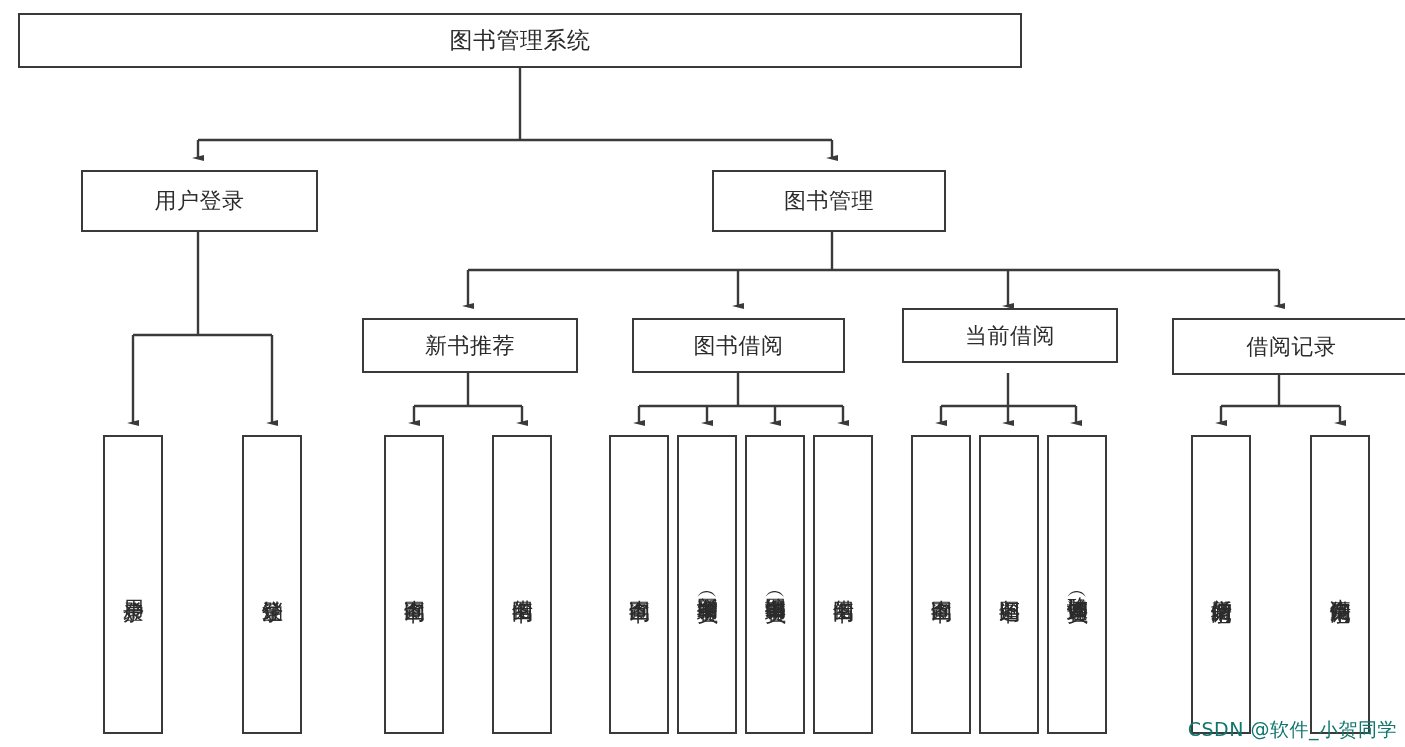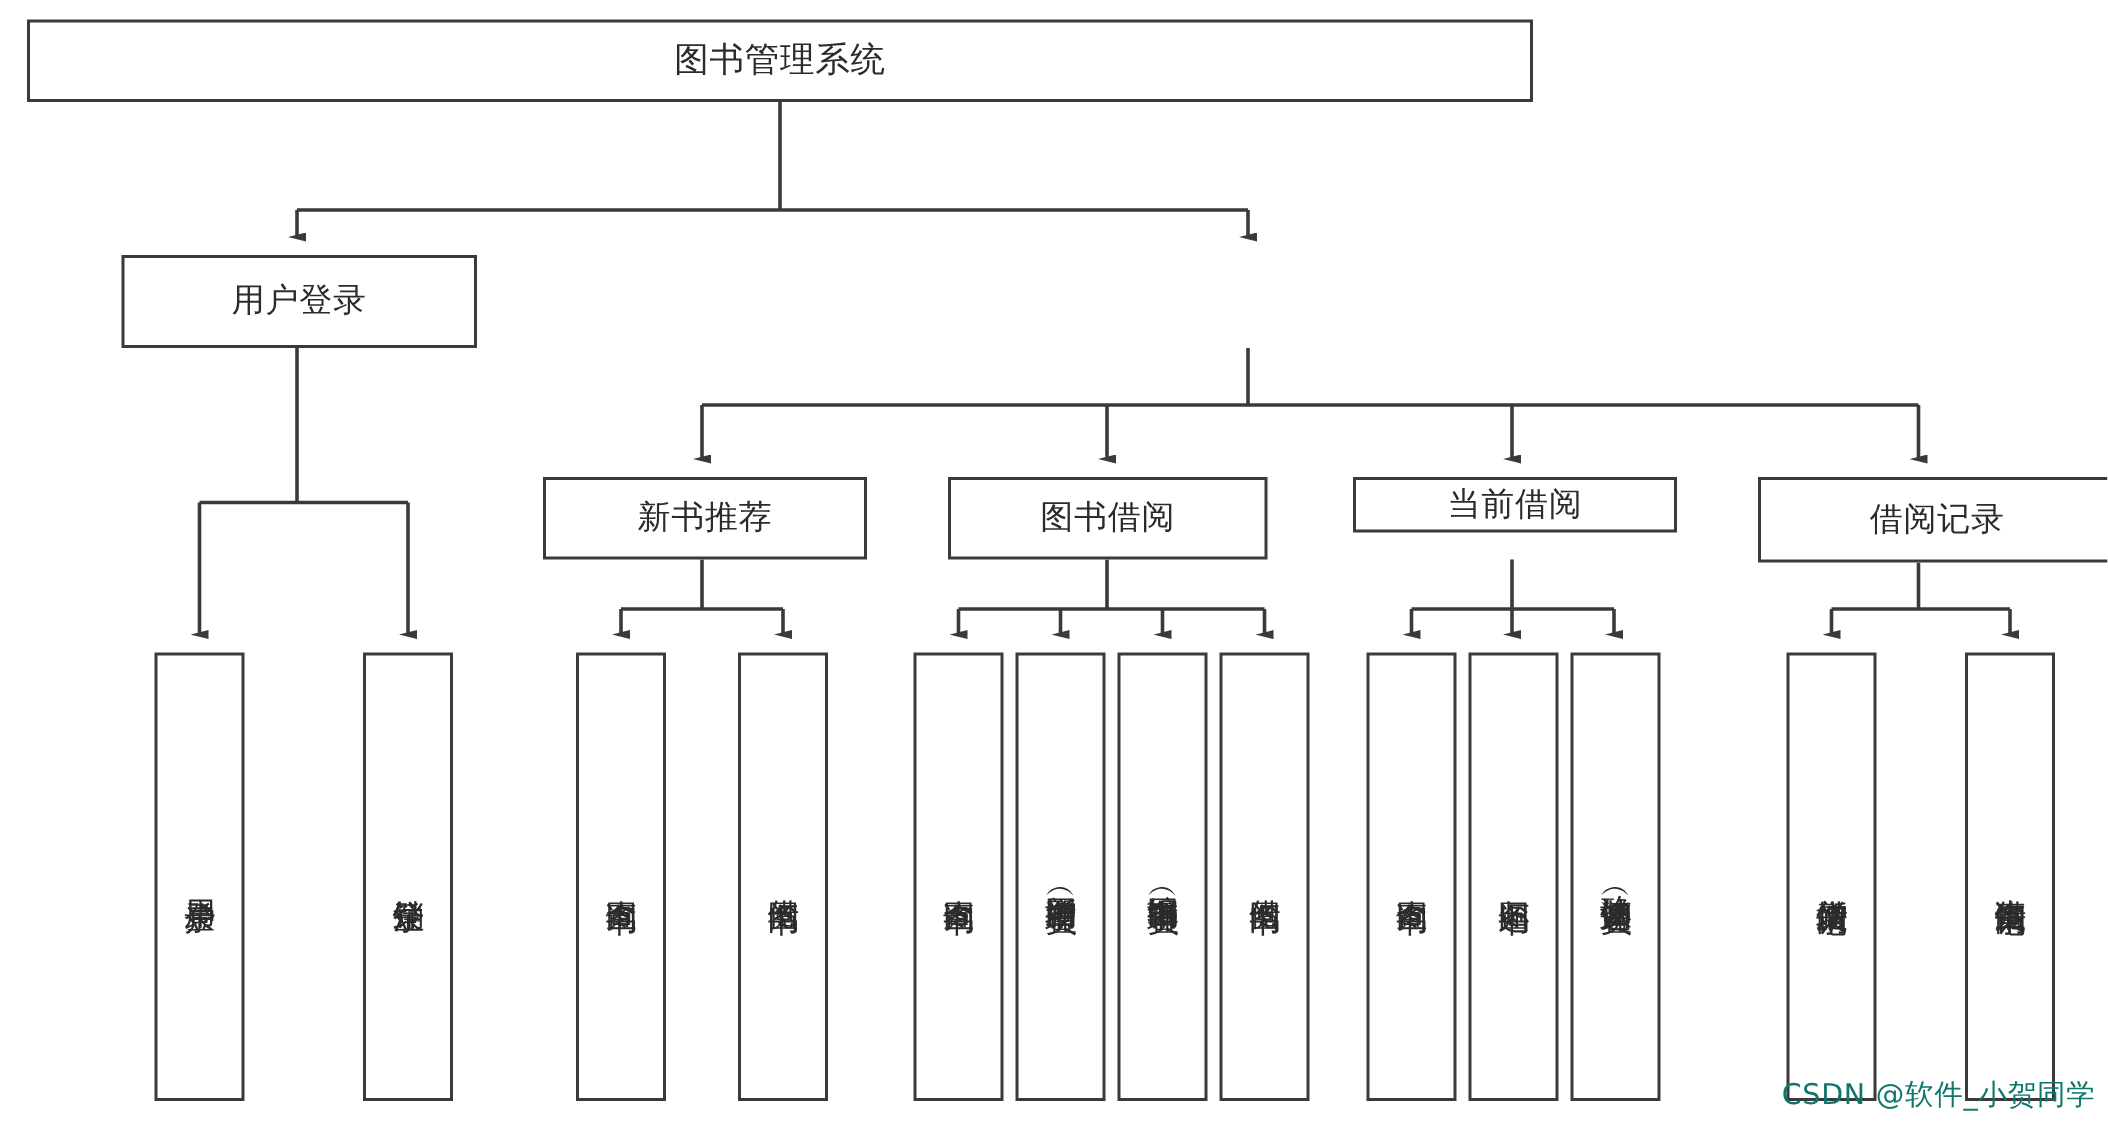--- a/index.html
+++ b/index.html
@@ -113,28 +113,31 @@
     </g>
   </svg>
 
   <div class="node root" style="left:18px; top:13px; width:1004px; height:55px;">
     <span class="node-label">图书管理系统</span>
   </div>
 
   <div class="node" style="left:81px; top:170px; width:237px; height:62px;">
     <span class="node-label">用户登录</span>
   </div>
+  <div class="node" style="left:712px; top:170px; width:234px; height:62px;">
+    <span class="node-label">图书管理</span>
+  </div>
 
   <div class="node" style="left:362px; top:318px; width:216px; height:55px;justify-content:center;">
     <span class="node-label">新书推荐</span>
   </div>
   <div class="node" style="left:632px; top:318px; width:213px; height:55px;">
     <span class="node-label">图书借阅</span>
   </div>
-  <div class="node" style="left:902px; top:318px; width:216px; height:37px;">
+  <div class="node" style="left:902px; top:308px; width:216px; height:55px;">
     <span class="node-label">当前借阅</span>
   </div>
   <div class="node" style="left:1172px; top:318px; width:239px; height:57px;">
     <span class="node-label">借阅记录</span>
   </div>
 
   <div class="node vertical" style="left:103px; top:435px; width:60px; height:299px;">
     <span class="node-label">用户登录</span>
   </div>
   <div class="node vertical" style="left:242px; top:435px; width:60px; height:299px;">

